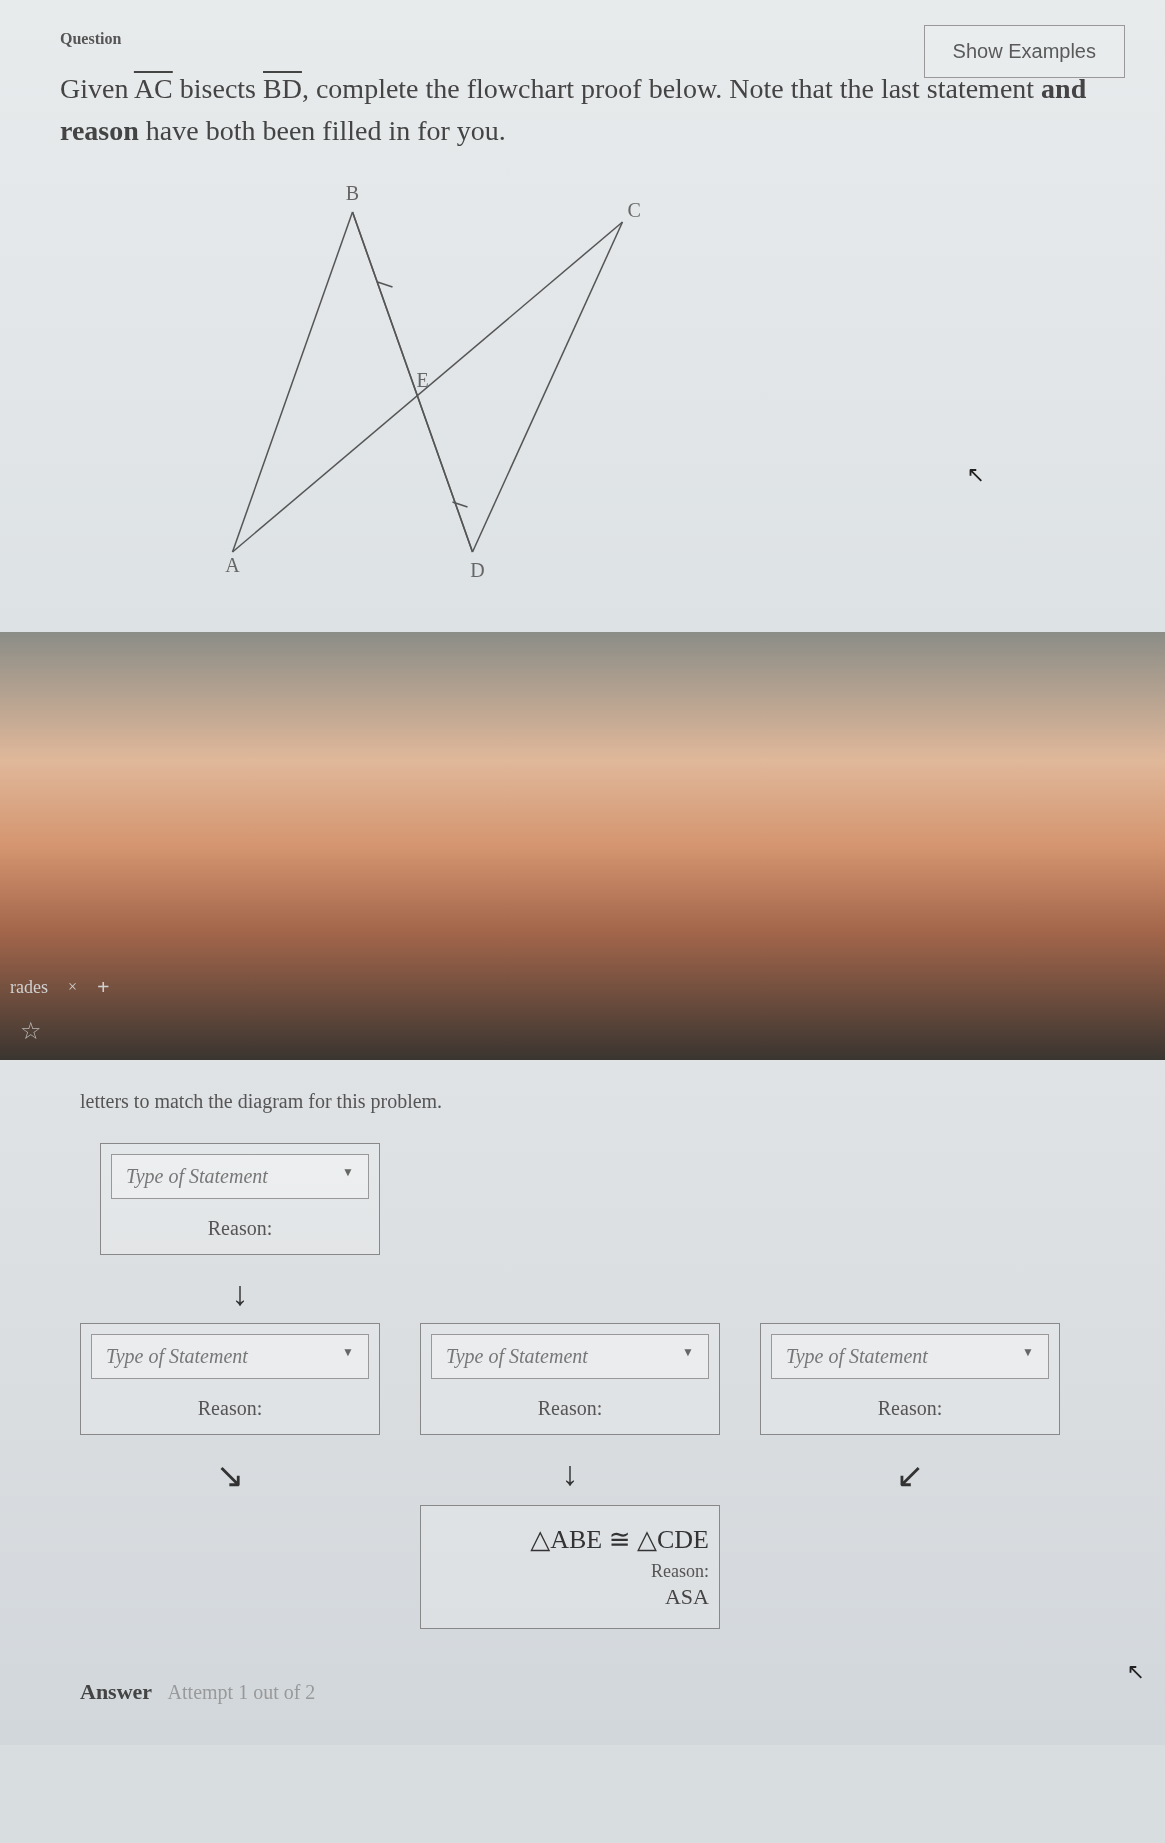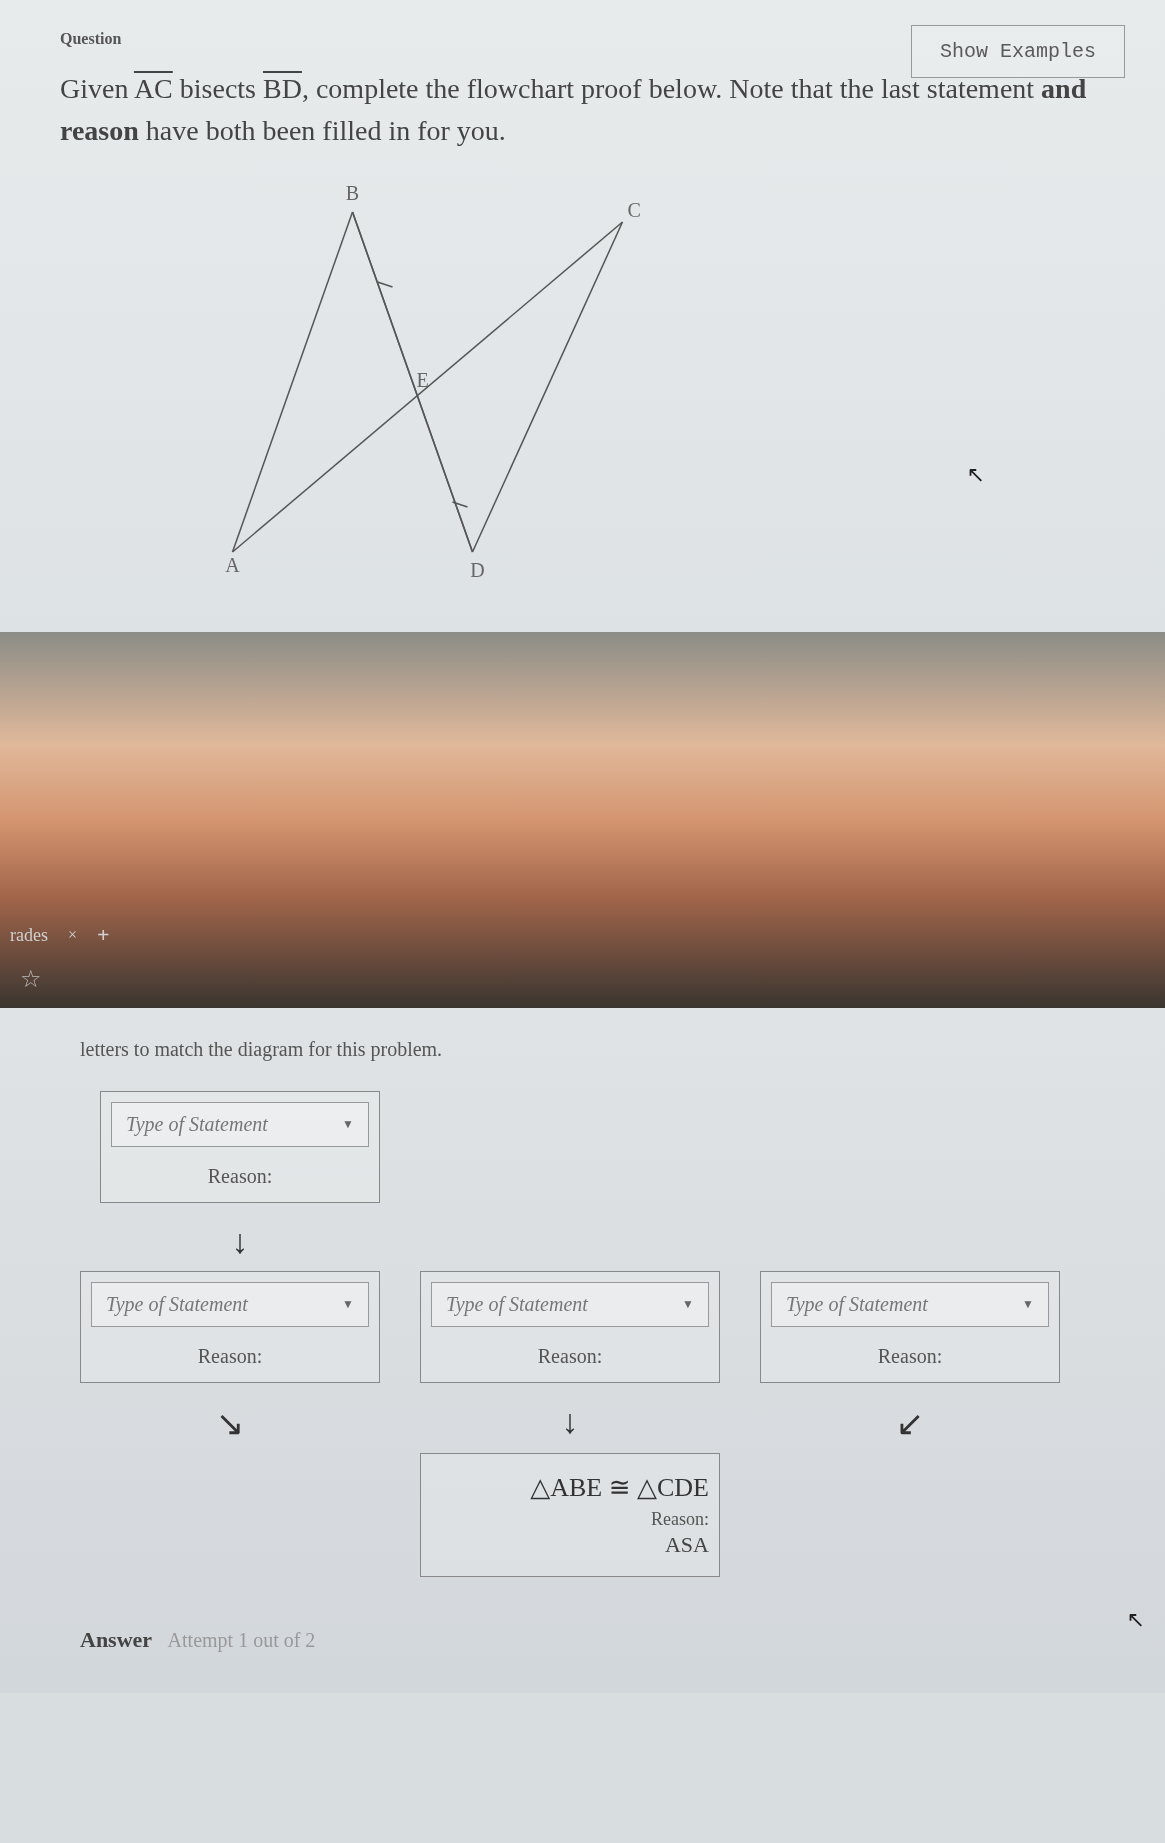--- a/index.html
+++ b/index.html
@@ -21,38 +21,38 @@
   }
   .show-examples {
     position: absolute;
     top: 25px;
     right: 40px;
     padding: 14px 28px;
     border: 1px solid #999;
     background: rgba(255,255,255,0.1);
     font-size: 20px;
     color: #5a5a5a;
-    font-family: Liberation Mono, monospace;
+    font-family: Liberation Sans, sans-serif;
     cursor: pointer;
   }
   .prompt {
     font-size: 28px;
     color: #444;
     line-height: 1.5;
     margin-bottom: 10px;
   }
   .overline { text-decoration: overline; }
   .diagram-area {
     width: 100%;
     height: 430px;
     position: relative;
   }
   .diagram-area svg { width: 100%; height: 100%; }
   .middle-band {
-    height: 376px;
+    height: 428px;
     background: linear-gradient(180deg, #8b8d87 0%, #e0b89a 30%, #d49570 50%, #a3664b 70%, #3a3530 100%);
     position: relative;
   }
   .tab-row {
     position: absolute;
     bottom: 60px;
     left: 0;
     display: flex;
     align-items: center;
     gap: 20px;
@@ -102,21 +102,20 @@
   }
   .flow-box .stmt {
     border: 1px solid #999;
     margin: 10px;
     padding: 10px 14px;
     font-size: 20px;
     color: #777;
     font-style: italic;
     display: flex;
     justify-content: space-between;
-    align-items: center;
     background: rgba(255,255,255,0.3);
   }
   .flow-box .stmt .caret {
     font-size: 12px;
     color: #666;
   }
   .flow-box .reason {
     text-align: center;
     font-size: 20px;
     color: #555;

